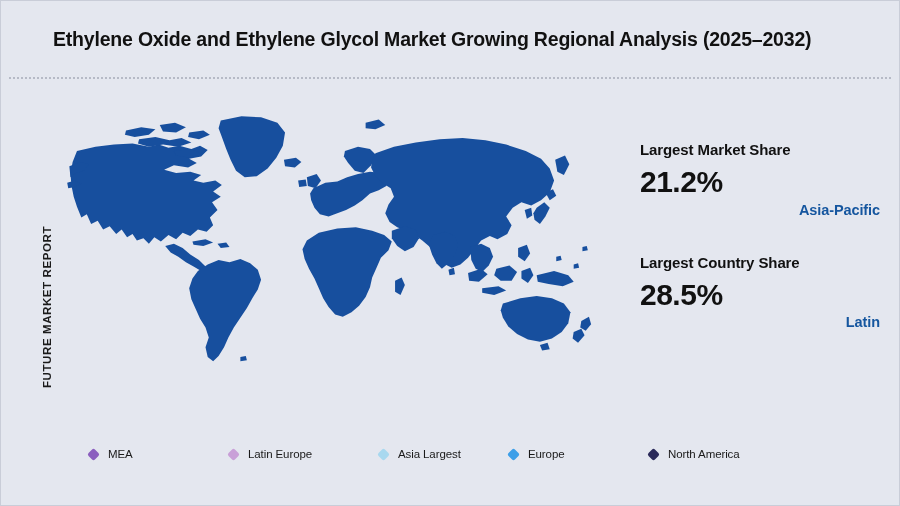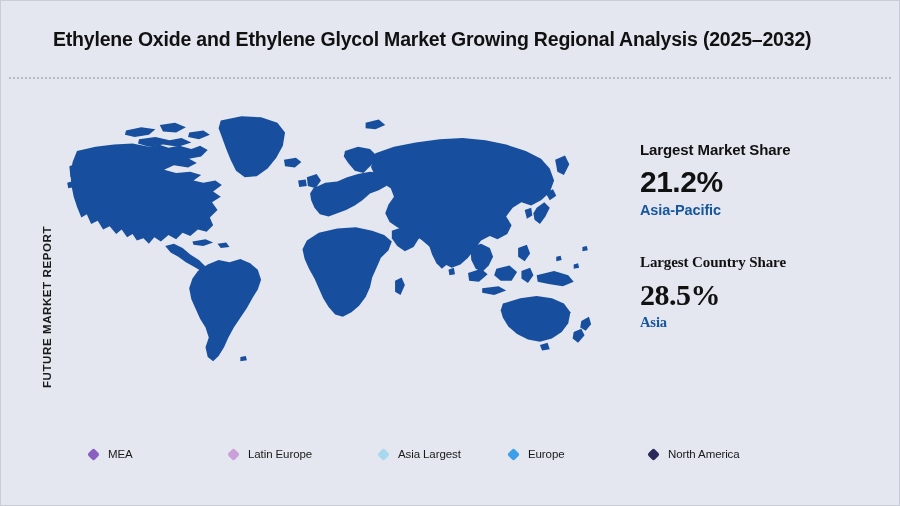--- a/index.html
+++ b/index.html
@@ -75,41 +75,42 @@
     display: block;
   }
   
   .stats-panel {
     position: absolute;
     left: 639px;
     top: 140px;
     width: 240px;
   }
   .stat-block { margin-bottom: 36px; }
-  .stat-block:last-child { margin-bottom: 0; font-family: Liberation Serif, serif; }
+  .stat-block:last-child { margin-bottom: 0; }
   .stat-label {
     font-size: 15px;
     font-weight: bold;
     color: #111111;
     letter-spacing: -0.1px;
     margin-bottom: 8px;
   }
   .stat-value {
     font-size: 30px;
     font-weight: bold;
     color: #111111;
     letter-spacing: -0.5px;
     line-height: 1.05;
     margin-bottom: 4px;
   }
   .stat-sub {
     font-size: 14.5px;
     font-weight: bold;
     color: #15569f;
     letter-spacing: -0.1px;
+    text-align: right;
   }
   
   .legend {
     position: absolute;
     left: 88px;
     top: 447px;
     width: 700px;
     height: 22px;
   }
   .legend-item {
@@ -226,21 +227,21 @@
 
   <div class="stats-panel">
     <div class="stat-block">
       <div class="stat-label">Largest Market Share</div>
       <div class="stat-value">21.2%</div>
       <div class="stat-sub">Asia-Pacific</div>
     </div>
     <div class="stat-block">
       <div class="stat-label">Largest Country Share</div>
       <div class="stat-value">28.5%</div>
-      <div class="stat-sub">Asia</div>
+      <div class="stat-sub">Latin</div>
     </div>
   </div>
 
   <div class="legend">
     <div class="legend-item" style="left:0px">
       <span class="legend-dot" style="background:#8b5fbf"></span>
       <span class="legend-label">MEA</span>
     </div>
     <div class="legend-item" style="left:140px">
       <span class="legend-dot" style="background:#c9a0d8"></span>

